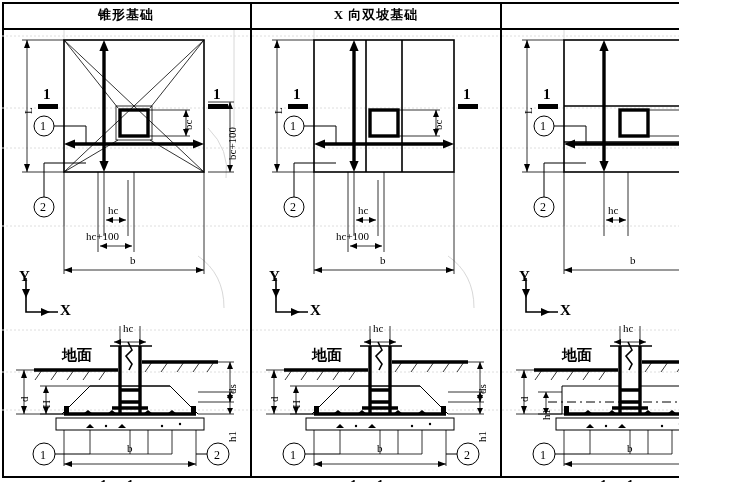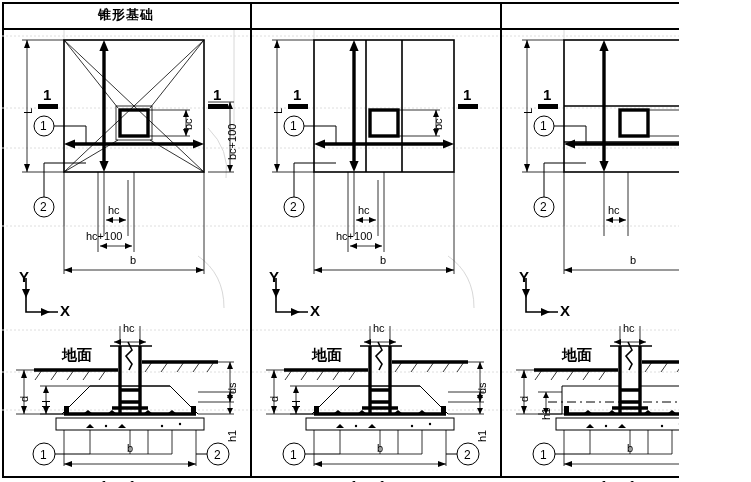--- a/index.html
+++ b/index.html
@@ -1,17 +1,17 @@
 <!DOCTYPE html>
 <html><head>
 <meta charset="utf-8">
 <style>
   html,body{margin:0;padding:0;background:#fff;}
   body{font-family:"Liberation Sans","DejaVu Sans",sans-serif;}
-  #sheet{position:relative;width:679px;height:482px;background:#fff;overflow:hidden;}
+  #sheet{position:relative;width:679px;height:482px;background:#fff;overflow:hidden;font-family:Liberation Serif, serif;}
   .frame{position:absolute;left:2px;top:2px;width:745px;height:476px;border:2px solid #000;box-sizing:border-box;}
   .vdiv{position:absolute;top:2px;width:0;border-left:2px solid #000;height:476px;}
   .hdiv{position:absolute;left:2px;width:745px;border-top:2px solid #000;height:0;}
   .title{position:absolute;top:4px;height:22px;line-height:22px;text-align:center;
          font-weight:bold;font-size:13px;color:#000;letter-spacing:1px;}
   .panel{position:absolute;top:30px;height:450px;}
   .lbl{position:absolute;font-size:11px;color:#000;white-space:nowrap;}
   .lbl.rot{transform:rotate(-90deg);transform-origin:left top;}
   .lbl.big{font-size:15px;font-weight:bold;}
   .lbl.cn{font-size:15px;font-weight:bold;}
@@ -31,20 +31,21 @@
 <body>
 
 <div id="sheet">
 
   <div class="frame"></div>
   <div class="vdiv" style="left:250px"></div>
   <div class="vdiv" style="left:500px"></div>
   <div class="hdiv" style="top:28px"></div>
 
   <div class="title" style="left:2px;width:248px">锥形基础</div>
+  <div class="title" style="left:252px;width:248px">X 向双坡基础</div>
 
   <div class="panel" style="left:2px;width:248px">
 
     <svg width="248" height="450">
 
       <g>
         <path class="ghostd" d="M0 6 H248"></path>
         <path class="ghostd" d="M0 78 H248"></path>
         <path class="ghostd" d="M0 118 H248"></path>
         <path class="ghostd" d="M0 196 H248"></path>

